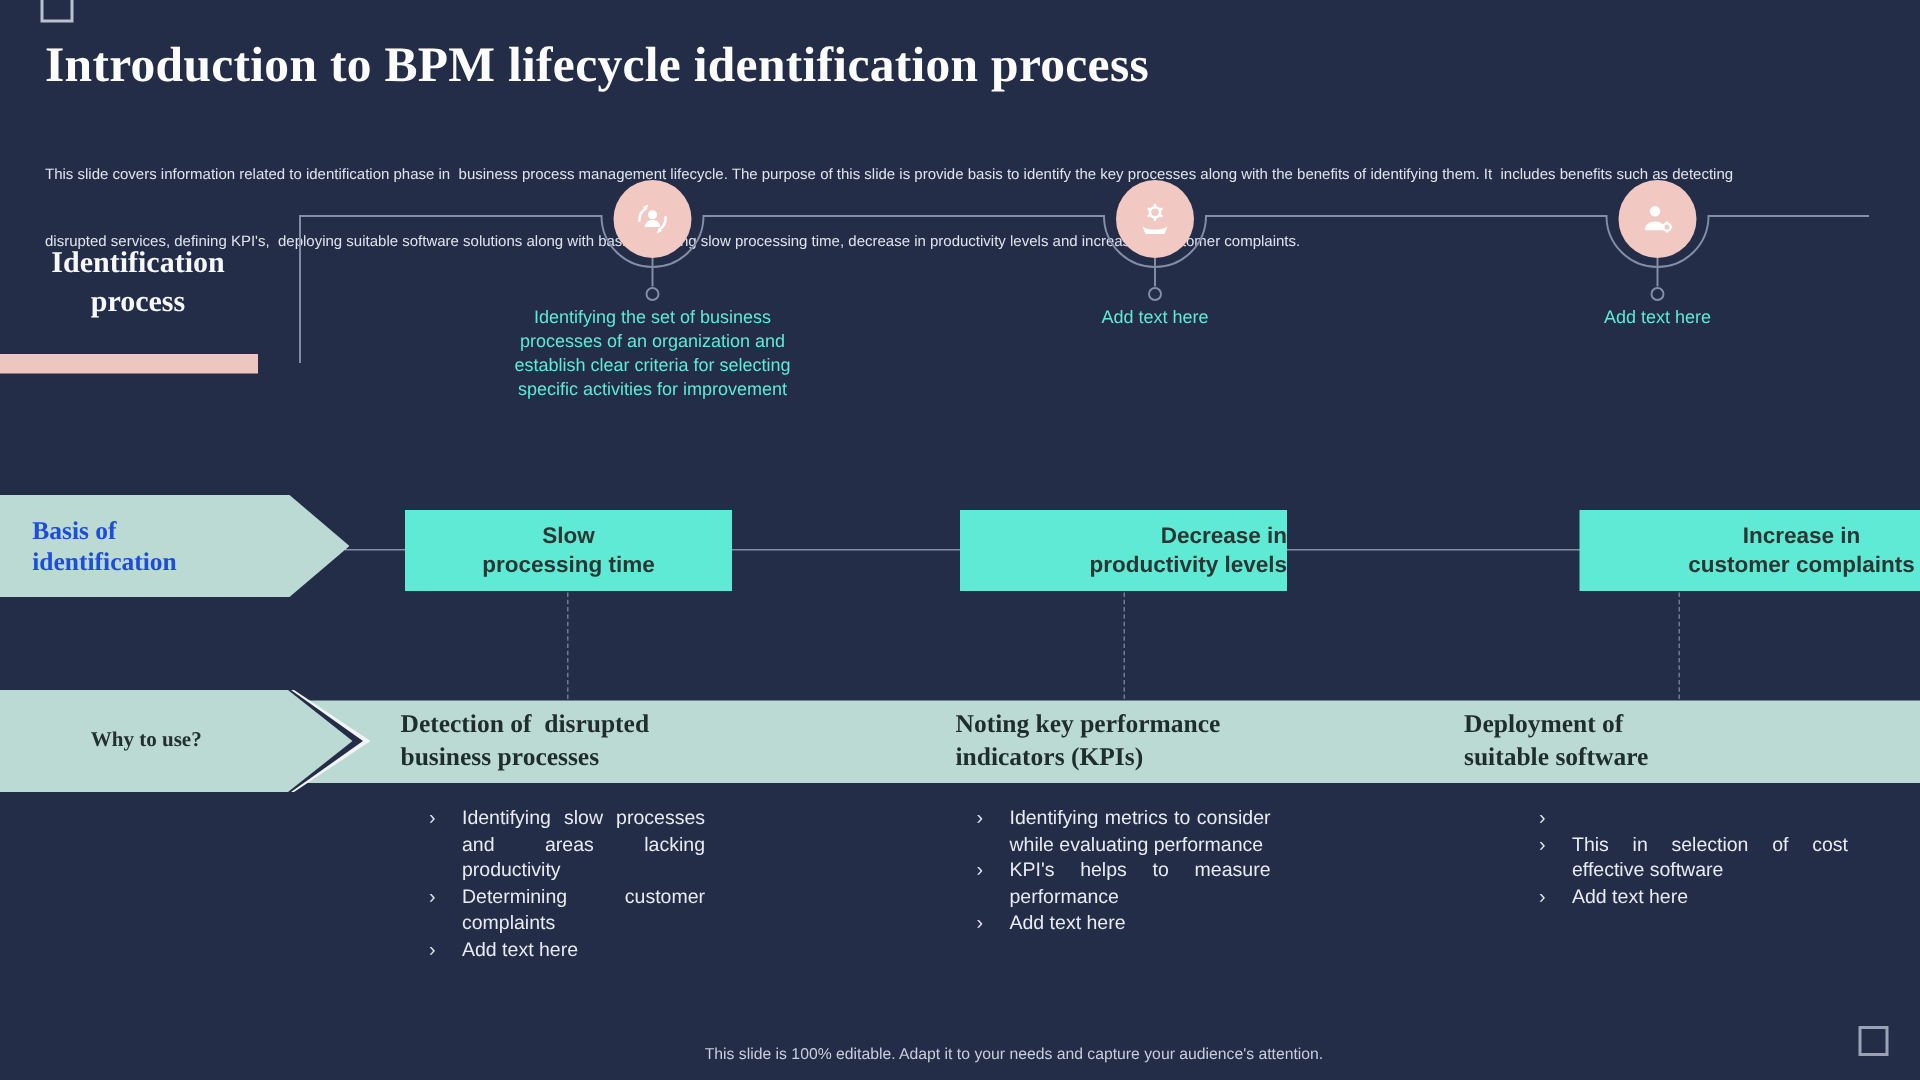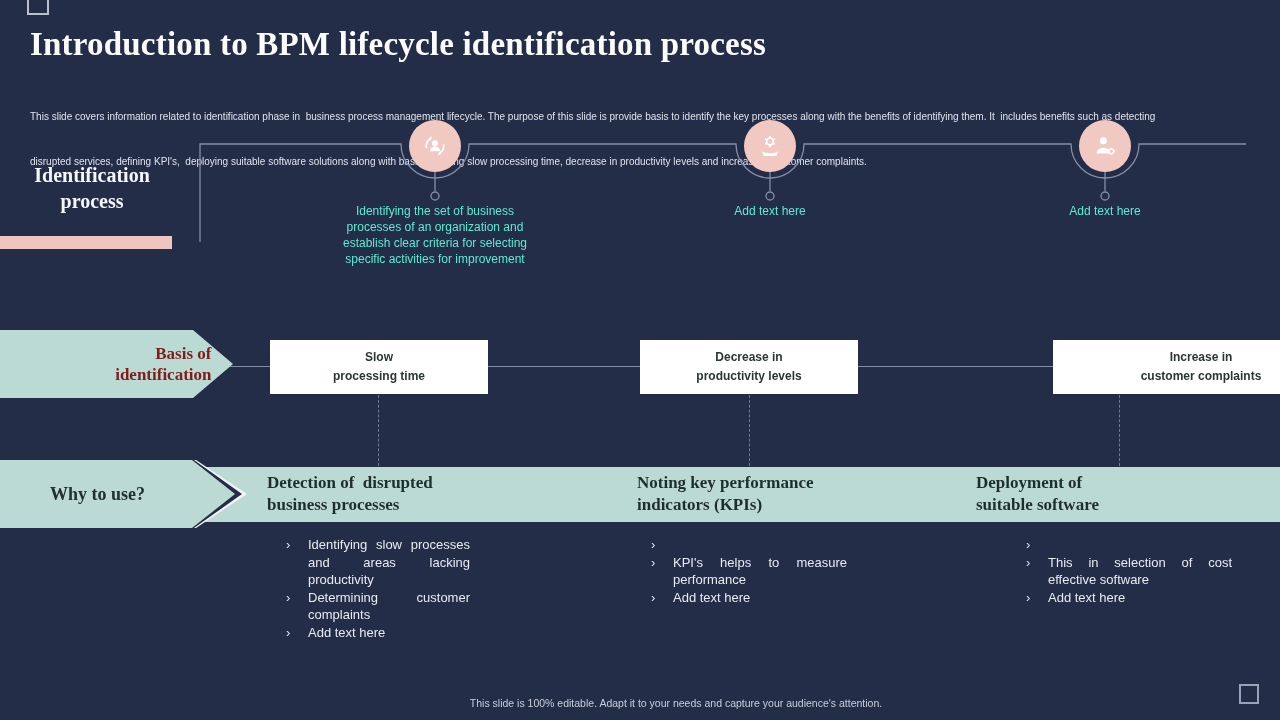--- a/index.html
+++ b/index.html
@@ -46,40 +46,40 @@
 
   
   .row-line{left:230px;top:366px;width:1050px;height:0;border-top:1px solid #84八f;}
   .row-line{border-top:1px solid #848fa6;}
   .basis-arrow{
     left:0;top:330px;width:233px;height:68px;background:#bcdad4;
     clip-path:polygon(0 0,193px 0,233px 50%,193px 100%,0 100%);
     display:flex;align-items:center;justify-content:center;
   }
   .basis-arrow .lbl{
-    width:190px;text-align:right;font-size:17px;font-weight:bold;
-    color:#7f1d1d;line-height:21px;
+    width:190px;text-align:left;font-size:17px;font-weight:bold;
+    color:#1d4ed8;line-height:21px;
   }
   .tbox{
-    top:340px;width:218px;height:54px;background:#ffffff;
+    top:340px;width:218px;height:54px;background:#5eead4;
     display:flex;flex-direction:column;align-items:center;justify-content:center;
-    font-size:12px;font-weight:bold;color:#2b3734;line-height:19px;text-align:center;
+    font-size:15px;font-weight:bold;color:#2b3734;line-height:19px;text-align:center;
   }
   .tbox span{display:block;white-space:pre-wrap;}
-  .b1{left:270px;} .b2{left:640px;} .b3{left:1053px;padding-left:39px;}
+  .b1{left:270px;} .b2{left:640px;align-items:flex-end;} .b3{left:1053px;padding-left:39px;}
   .drop{width:0;height:71px;top:395px;border-left:1px dashed #6f7a93;}
   .d1{left:378px;} .d2{left:749px;} .d3{left:1119px;}
 
   
   .why-banner{left:205px;top:467px;width:1075px;height:55px;background:#bcdad4;}
   .why-arrow-svg{left:0;top:460px;}
   .why-label{
     left:0;top:460px;width:195px;height:68px;
     display:flex;align-items:center;justify-content:center;
-    font-size:18px;font-weight:bold;color:#22312e;
+    font-size:14px;font-weight:bold;color:#22312e;
   }
   .col-head{
     top:472px;width:236px;text-align:left;
     font-size:17px;font-weight:bold;color:#1f2e2b;line-height:22px;white-space:pre-wrap;
   }
   .h1{left:267px;} .h2{left:637px;} .h3{left:976px;}
 
   
   .bcol{top:536px;font-size:13px;color:#e8ebf2;line-height:17.5px;}
   .c1{left:286px;width:184px;}
@@ -218,20 +218,21 @@
     </div>
     <div class="bullet-item">
       <span class="marker">›</span>
       <span class="btext">Add text here</span>
     </div>
   </div>
 
   <div class="abs bcol c2">
     <div class="bullet-item">
       <span class="marker">›</span>
+      <span class="btext">Identifying  metrics to consider while  evaluating performance</span>
     </div>
     <div class="bullet-item">
       <span class="marker">›</span>
       <span class="btext">KPI's helps to  measure performance</span>
     </div>
     <div class="bullet-item">
       <span class="marker">›</span>
       <span class="btext">Add text here</span>
     </div>
   </div>

